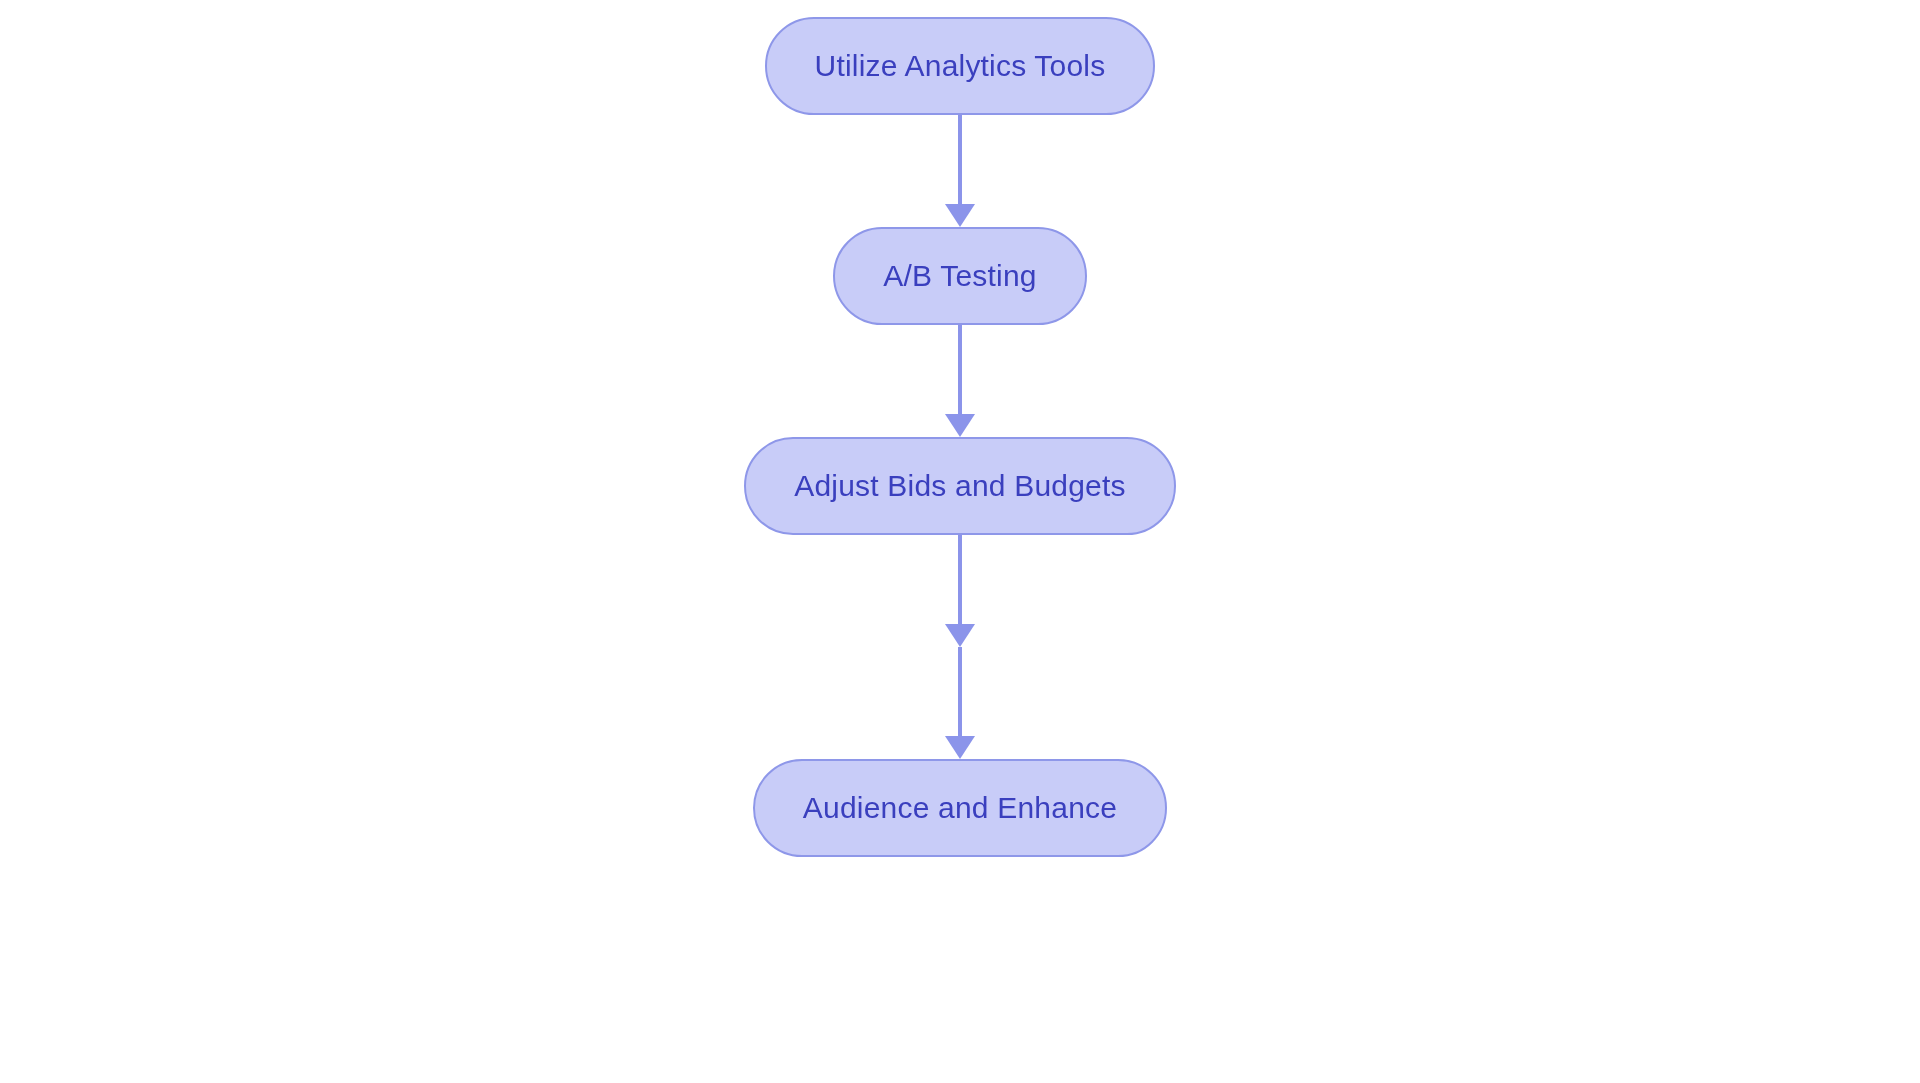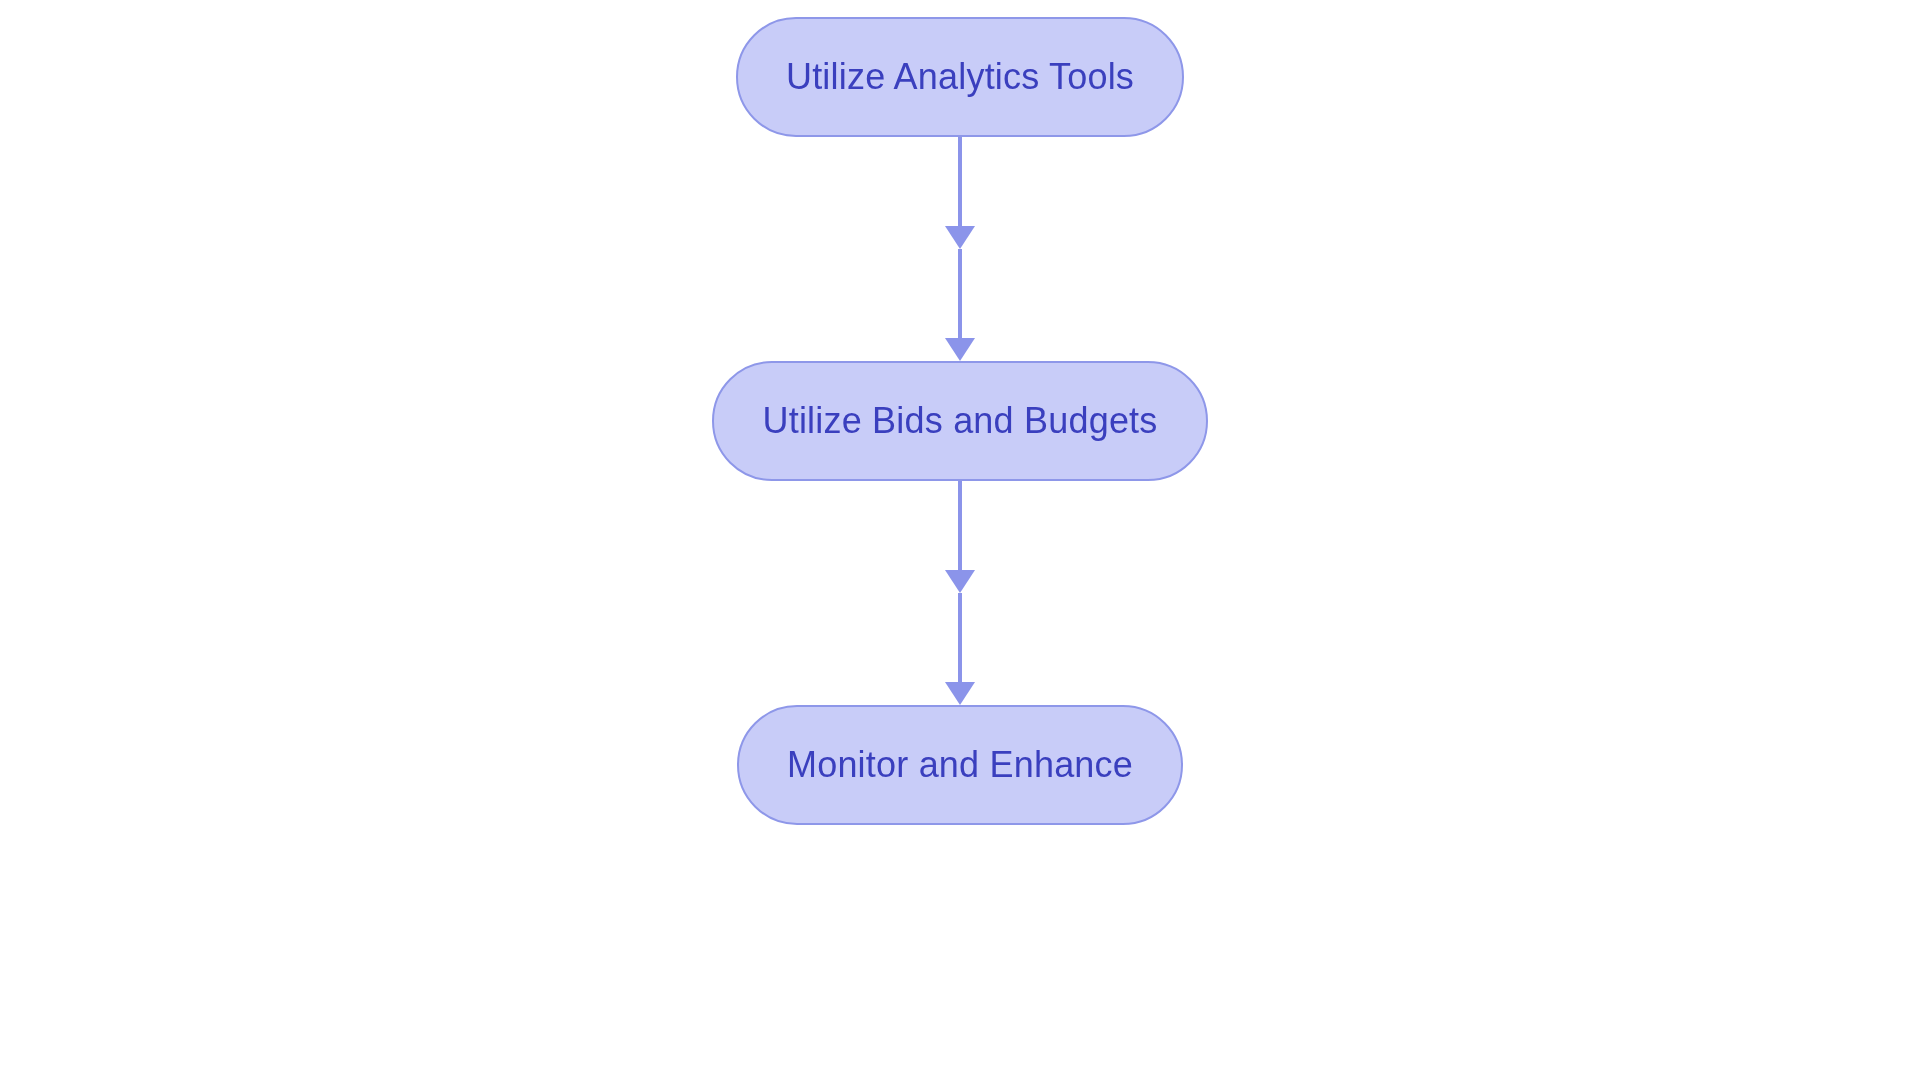--- a/index.html
+++ b/index.html
@@ -15,28 +15,28 @@
     box-sizing: border-box;
     padding-top: 17px;
     display: flex;
     flex-direction: column;
     align-items: center;
     overflow: hidden;
     background: var(--background, #ffffff);
   }
   .node {
     box-sizing: border-box;
-    height: 120px;
+    height: 98px;
     min-width: 240px;
     padding: 0 48px;
     border-radius: 60px;
     background: var(--node-fill, #c8ccf8);
     border: 2.5px solid var(--node-border, #8e97e9);
     color: var(--node-text, #3a3fbe);
-    font-size: 36px;
+    font-size: 30px;
     letter-spacing: 0.2px;
     display: flex;
     align-items: center;
     justify-content: center;
     white-space: nowrap;
     flex: 0 0 auto;
   }
   .connector {
     height: 112px;
     display: flex;
@@ -65,38 +65,41 @@
 
   <div class="node">
     <span>Utilize Analytics Tools</span>
   </div>
 
   <div class="connector">
     <div class="line"></div>
     <div class="head"></div>
   </div>
 
+  <div class="node">
+    <span>A/B Testing</span>
+  </div>
 
   <div class="connector">
     <div class="line"></div>
     <div class="head"></div>
   </div>
 
   <div class="node">
-    <span>Utilize Bids and Budgets</span>
+    <span>Adjust Bids and Budgets</span>
   </div>
 
   <div class="connector">
     <div class="line"></div>
     <div class="head"></div>
   </div>
 
 
   <div class="connector">
     <div class="line"></div>
     <div class="head"></div>
   </div>
 
   <div class="node">
-    <span>Monitor and Enhance</span>
+    <span>Audience and Enhance</span>
   </div>
 
 </div>
 
 </body></html>

